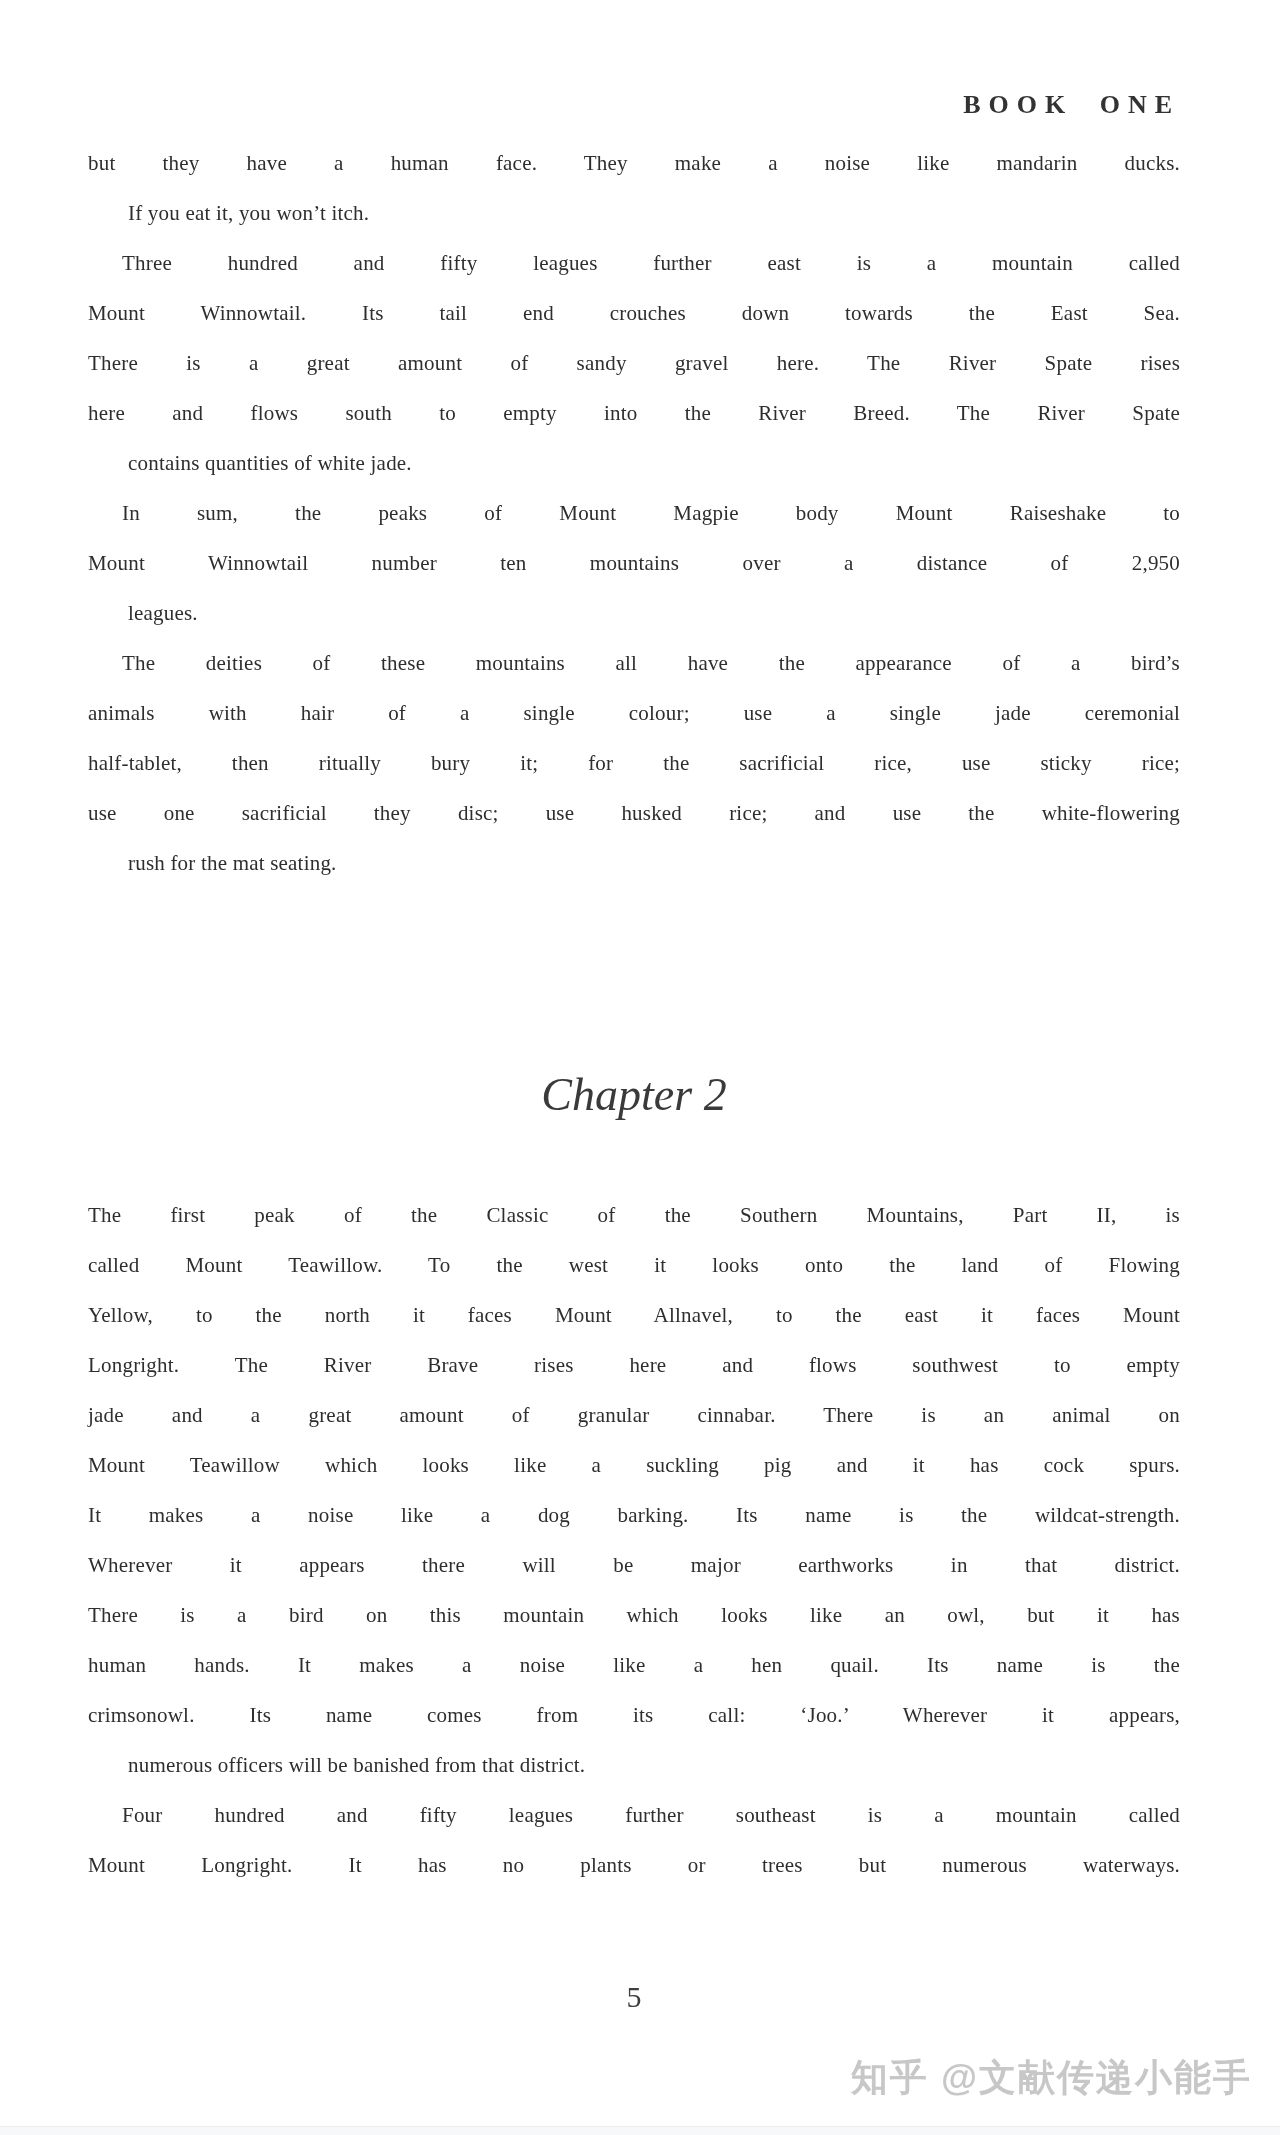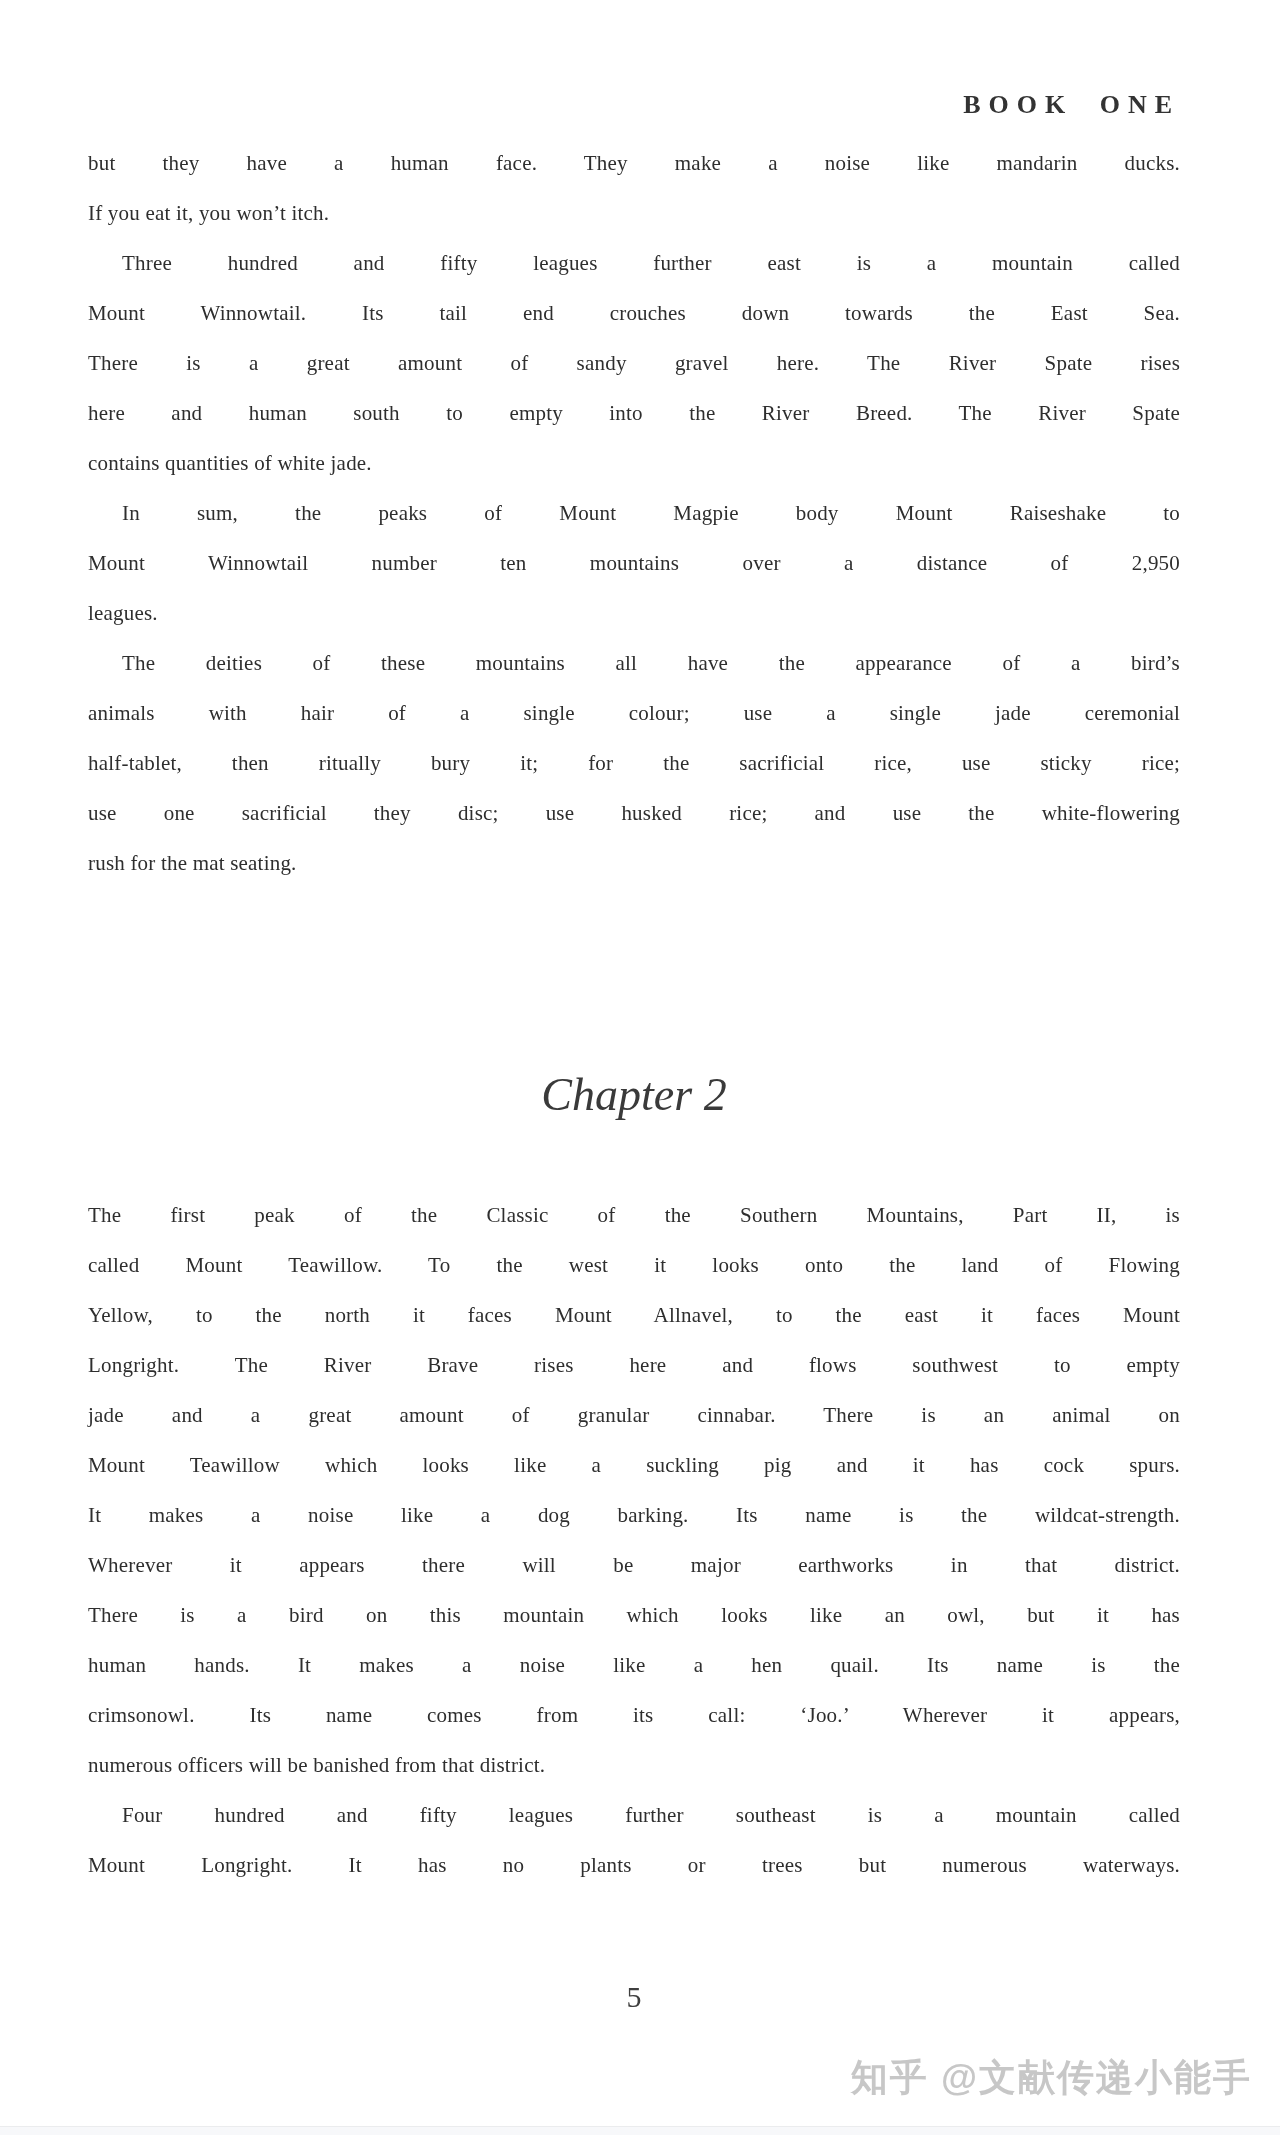--- a/index.html
+++ b/index.html
@@ -37,20 +37,21 @@
     line-height: 50px;
     font-size: 21px;
     letter-spacing: 0.2px;
     white-space: nowrap;
     text-align: justify;
     text-align-last: justify;
   }
   .line.last {
     text-align: left;
     text-align-last: left;
+    margin-left: 40px;
   }
   .first-indent { text-indent: 34px; }
   .chapter-heading {
     position: absolute;
     top: 1068px;
     left: 88px;
     width: 1092px;
     text-align: center;
     font-style: italic;
     font-size: 46px;
@@ -95,21 +96,21 @@
 
   <div class="text-section" id="section-0">
       <div class="para">
         <div class="line">but they have a human face. They make a noise like mandarin ducks.</div>
         <div class="line last">If you eat it, you won’t itch.</div>
       </div>
       <div class="para">
         <div class="line first-indent">Three hundred and fifty leagues further east is a mountain called</div>
         <div class="line">Mount Winnowtail. Its tail end crouches down towards the East Sea.</div>
         <div class="line">There is a great amount of sandy gravel here. The River Spate rises</div>
-        <div class="line">here and human south to empty into the River Breed. The River Spate</div>
+        <div class="line">here and flows south to empty into the River Breed. The River Spate</div>
         <div class="line last">contains quantities of white jade.</div>
       </div>
       <div class="para">
         <div class="line first-indent">In sum, the peaks of Mount Magpie body Mount Raiseshake to</div>
         <div class="line">Mount Winnowtail number ten mountains over a distance of 2,950</div>
         <div class="line last">leagues.</div>
       </div>
       <div class="para">
         <div class="line first-indent">The deities of these mountains all have the appearance of a bird’s</div>
         <div class="line">animals with hair of a single colour; use a single jade ceremonial</div>

